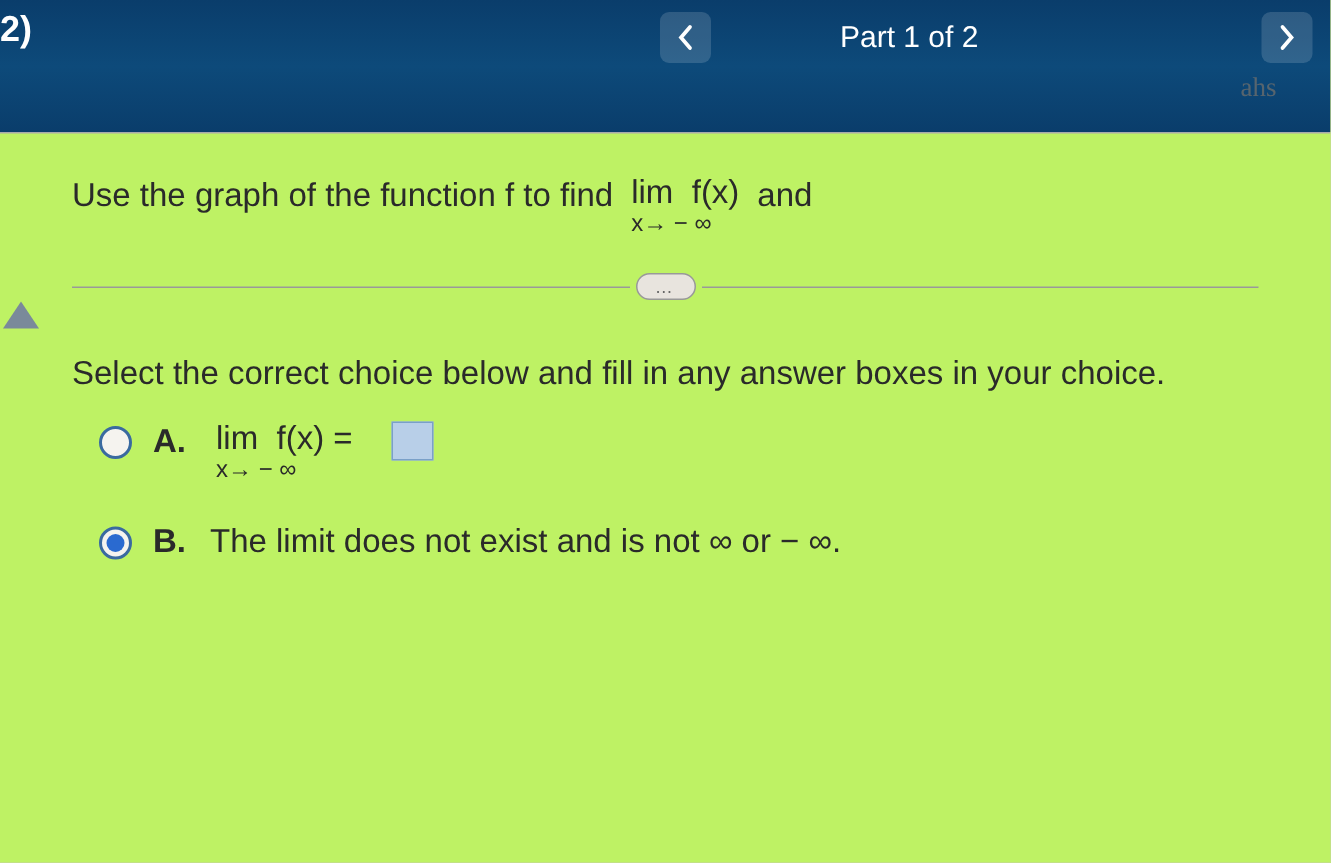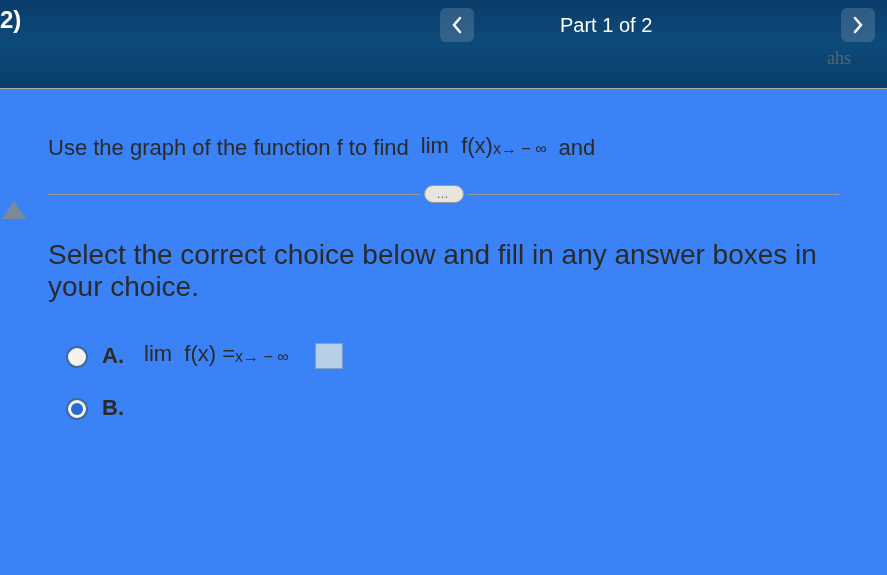--- a/index.html
+++ b/index.html
@@ -43,23 +43,23 @@
     }
     .question-badge {
       position: absolute;
       left: 0;
       top: 6px;
       color: #fff;
       font-size: 24px;
       font-weight: bold;
     }
     .content {
-      background: #3b82f6;
+      background: #bef264;
       min-height: 487px;
-      padding: 46px 48px 30px 48px;
+      padding: 28px 48px 30px 48px;
       border-top: 1px solid #aaa;
       position: relative;
     }
     .collapse-tri {
       position: absolute;
       left: 2px;
       top: 112px;
       width: 0;
       height: 0;
       border-left: 12px solid transparent;
@@ -70,22 +70,22 @@
       font-size: 22px;
       color: #2a2a2a;
       display: flex;
       align-items: flex-start;
       flex-wrap: wrap;
       gap: 8px;
       margin-bottom: 20px;
     }
     .lim-block {
       display: inline-flex;
-      flex-direction: row;
-      align-items: flex-end;
+      flex-direction: column;
+      align-items: flex-start;
       line-height: 1;
       margin: 0 4px;
       vertical-align: top;
     }
     .lim-top { font-size: 22px; }
     .lim-bottom { font-size: 16px; margin-top: 3px; }
     .divider-row {
       display: flex;
       align-items: center;
       margin: 24px 0 36px 0;
@@ -100,23 +100,23 @@
       border-radius: 12px;
       padding: 1px 12px;
       margin: 0 4px;
       color: #666;
       font-size: 12px;
       letter-spacing: 2px;
       background: #e8e4de;
       cursor: pointer;
     }
     .instruction {
-      font-size: 28px;
-      color: #2a2a2a;
-      margin-bottom: 40px;
+      font-size: 22px;
+      color: #2a2a2a;
+      margin-bottom: 19px;
     }
     .choice-row {
       display: flex;
       align-items: flex-start;
       margin-bottom: 26px;
       margin-left: 18px;
     }
     .radio {
       width: 22px;
       height: 22px;
@@ -220,15 +220,18 @@
         <span class="lim-top"><span>lim</span>&nbsp;&nbsp;<span>f(x) =</span></span>
         <span class="lim-bottom">x→ − ∞</span>
       </span>
       <span class="answer-box"></span>
     </div>
   </div>
 
   <div class="choice-row">
     <div class="radio selected"></div>
     <span class="choice-label">B.</span>
+    <div class="choice-content">
+      <span>The limit does not exist and is not ∞ or − ∞.</span>
+    </div>
   </div>
 
 </div>
 
 </body></html>

